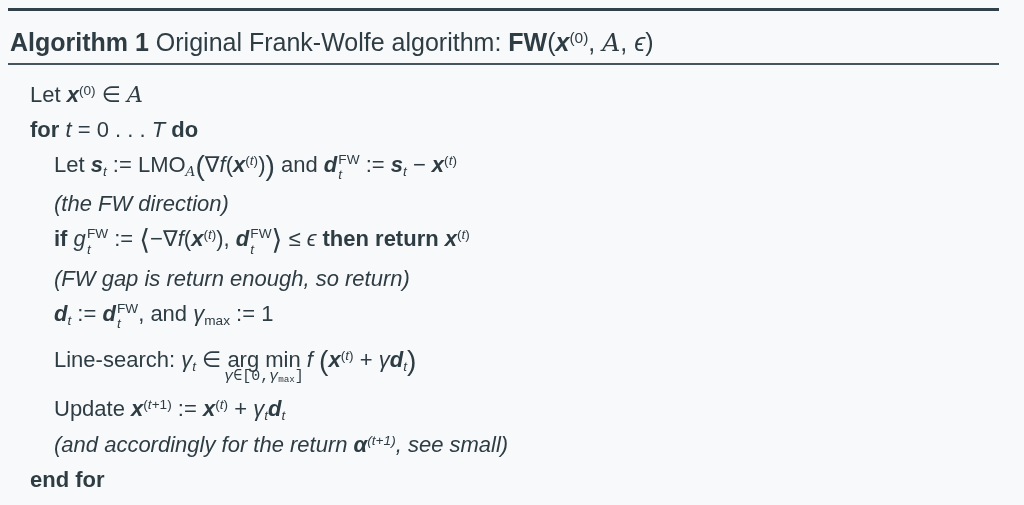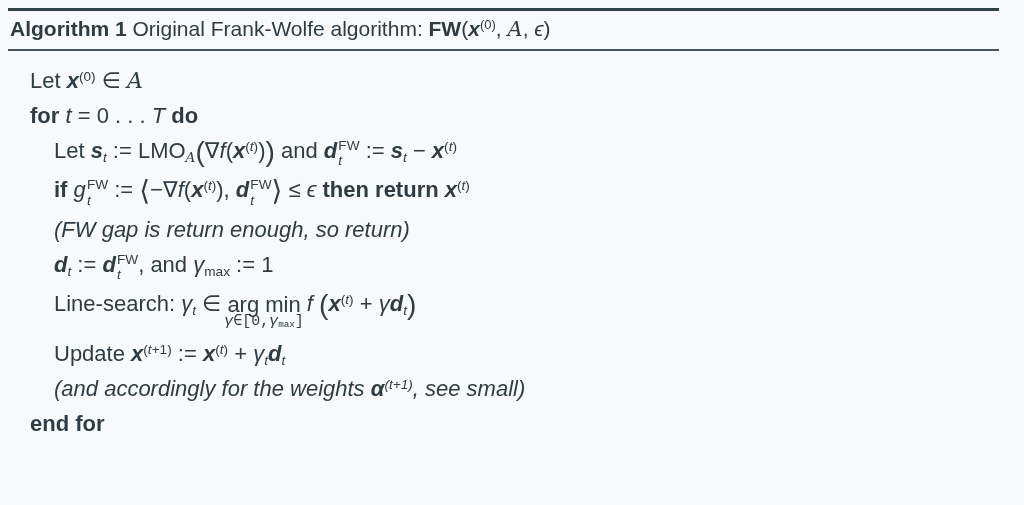--- a/index.html
+++ b/index.html
@@ -9,22 +9,22 @@
     color:#2e3c44;
     font-family:"Liberation Sans","DejaVu Sans",sans-serif;
   }
   .algo{
     position:absolute;left:8px;top:8px;width:991px;
   }
   .rule{background:#31414a;}
   .rule-top{height:3px;}
   .rule-mid{height:1.5px;background:#45545c;}
   .algo-header{
-    font-size:21px;line-height:26px;
-    padding:5px 2px 7px 2px;
+    font-size:25px;line-height:26px;
+    padding:18px 2px 7px 2px;
     white-space:nowrap;
   }
   .algo-body{padding:17px 0 4px 0;}
   .line{
     font-size:22px;line-height:26px;margin-bottom:9px;white-space:nowrap;
   }
   .ind1{padding-left:22px;}
   .ind2{padding-left:46px;}
   .comment{font-style:italic;}
   .xtra{margin-bottom:21px;}
@@ -35,40 +35,41 @@
   .cal{font-family:"DejaVu Serif","Liberation Serif",serif;font-style:italic;}
   .sup{font-size:0.62em;vertical-align:0.52em;line-height:1;}
   .sub{font-size:0.62em;vertical-align:-0.28em;line-height:1;}
   .big{font-size:128%;vertical-align:-0.09em;line-height:1;}
   .ang{font-size:126%;vertical-align:-0.1em;line-height:1;}
   .ssbox{
     display:inline-block;font-size:0.62em;line-height:1.12;
     vertical-align:-0.52em;text-align:left;margin-left:0.08em;
   }
   .ssbox .ss-top,.ssbox .ss-bot{display:block;}
-  .unbox{display:inline-block;position:relative;text-align:right;}
+  .unbox{display:inline-block;position:relative;text-align:right;margin-top:7px;}
   .unbox .un-bot{
     position:absolute;left:50%;top:100%;
     transform:translate(-50%,-0.28em);
     font-size:0.68em;white-space:nowrap;line-height:1;font-family:Liberation Mono, monospace;
   }
 </style>
 </head>
 <body>
 
 <div class="algo">
   <div class="rule rule-top"></div>
   <div class="algo-header" id="algo-header"><span class="b">Algorithm 1</span><span> Original Frank-Wolfe algorithm:  </span><span class="b">FW</span><span>(</span><span class="bi">x</span><span class="sup">(0)</span><span>, </span><span class="cal">A</span><span>, </span><span class="m">ϵ</span><span>)</span></div>
   <div class="rule rule-mid"></div>
   <div class="algo-body" id="algo-body">
       <div class="line ind1"><span>Let </span><span class="bi">x</span><span class="sup">(0)</span><span> ∈ </span><span class="cal">A</span></div>
       <div class="line ind1"><span class="b">for </span><span class="m">t</span><span> = 0 . . . </span><span class="m">T</span><span> </span><span class="b">do</span></div>
       <div class="line ind2"><span>Let </span><span class="bi">s</span><span class="sub m">t</span><span> := LMO</span><span class="sub cal">A</span><span class="big">(</span><span>∇</span><span class="m">f</span><span>(</span><span class="bi">x</span><span class="sup"><span>(</span><span class="m">t</span><span>)</span></span><span>)</span><span class="big">)</span><span> and </span><span class="bi">d</span><span class="ssbox"><span class="ss-top"><span>FW</span></span><span class="ss-bot"><span class="m">t</span></span></span><span> := </span><span class="bi">s</span><span class="sub m">t</span><span> − </span><span class="bi">x</span><span class="sup"><span>(</span><span class="m">t</span><span>)</span></span></div>
+      <div class="line ind2 comment"><span>(the FW direction)</span></div>
       <div class="line ind2"><span class="b">if </span><span class="m">g</span><span class="ssbox"><span class="ss-top"><span>FW</span></span><span class="ss-bot"><span class="m">t</span></span></span><span> := </span><span class="ang">⟨</span><span>−∇</span><span class="m">f</span><span>(</span><span class="bi">x</span><span class="sup"><span>(</span><span class="m">t</span><span>)</span></span><span>)</span><span>, </span><span class="bi">d</span><span class="ssbox"><span class="ss-top"><span>FW</span></span><span class="ss-bot"><span class="m">t</span></span></span><span class="ang">⟩</span><span> ≤ </span><span class="m">ϵ</span><span> </span><span class="b">then return </span><span class="bi">x</span><span class="sup"><span>(</span><span class="m">t</span><span>)</span></span></div>
       <div class="line ind2 comment"><span>(FW gap is return enough, so return)</span></div>
       <div class="line ind2"><span class="bi">d</span><span class="sub m">t</span><span> := </span><span class="bi">d</span><span class="ssbox"><span class="ss-top"><span>FW</span></span><span class="ss-bot"><span class="m">t</span></span></span><span>, and </span><span class="m">γ</span><span class="sub">max</span><span> := 1</span></div>
       <div class="line ind2 xtra"><span>Line-search: </span><span class="m">γ</span><span class="sub m">t</span><span> ∈ </span><span class="unbox"><span class="un-top"><span>arg min</span></span><span class="un-bot"><span class="m">γ</span><span>∈[0,</span><span class="m">γ</span><span class="sub">max</span><span>]</span></span></span><span> </span><span class="m">f</span><span> </span><span class="big">(</span><span class="bi">x</span><span class="sup"><span>(</span><span class="m">t</span><span>)</span></span><span> + </span><span class="m">γ</span><span class="bi">d</span><span class="sub m">t</span><span class="big">)</span></div>
       <div class="line ind2"><span>Update </span><span class="bi">x</span><span class="sup"><span>(</span><span class="m">t</span><span>+1)</span></span><span> := </span><span class="bi">x</span><span class="sup"><span>(</span><span class="m">t</span><span>)</span></span><span> + </span><span class="m">γ</span><span class="sub m">t</span><span class="bi">d</span><span class="sub m">t</span></div>
-      <div class="line ind2 comment"><span>(and accordingly for the weights </span><span class="bi">α</span><span class="sup"><span>(</span><span class="m">t</span><span>+1)</span></span><span>, see small)</span></div>
+      <div class="line ind2 comment"><span>(and accordingly for the return </span><span class="bi">α</span><span class="sup"><span>(</span><span class="m">t</span><span>+1)</span></span><span>, see small)</span></div>
       <div class="line ind1"><span class="b">end for</span></div>
     </div>
 
 </div>
 
 </body></html>

